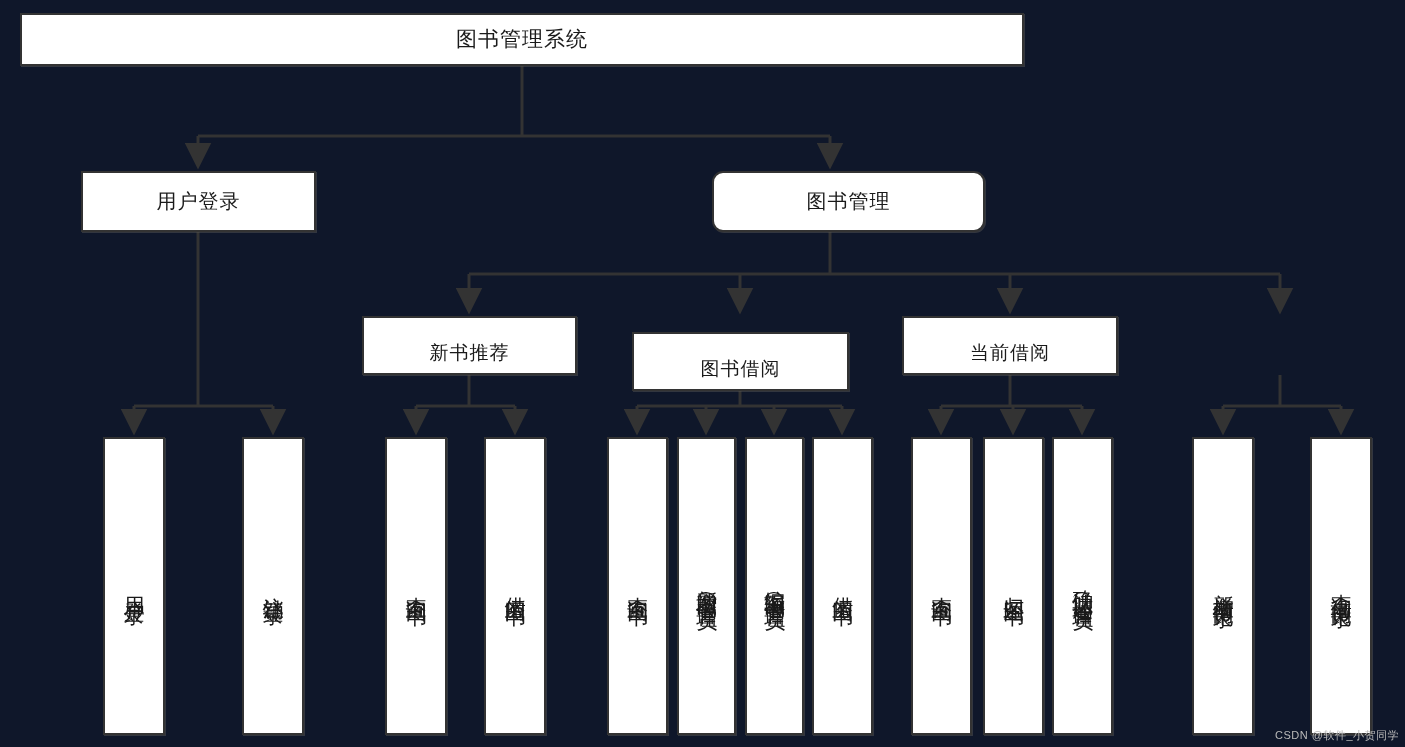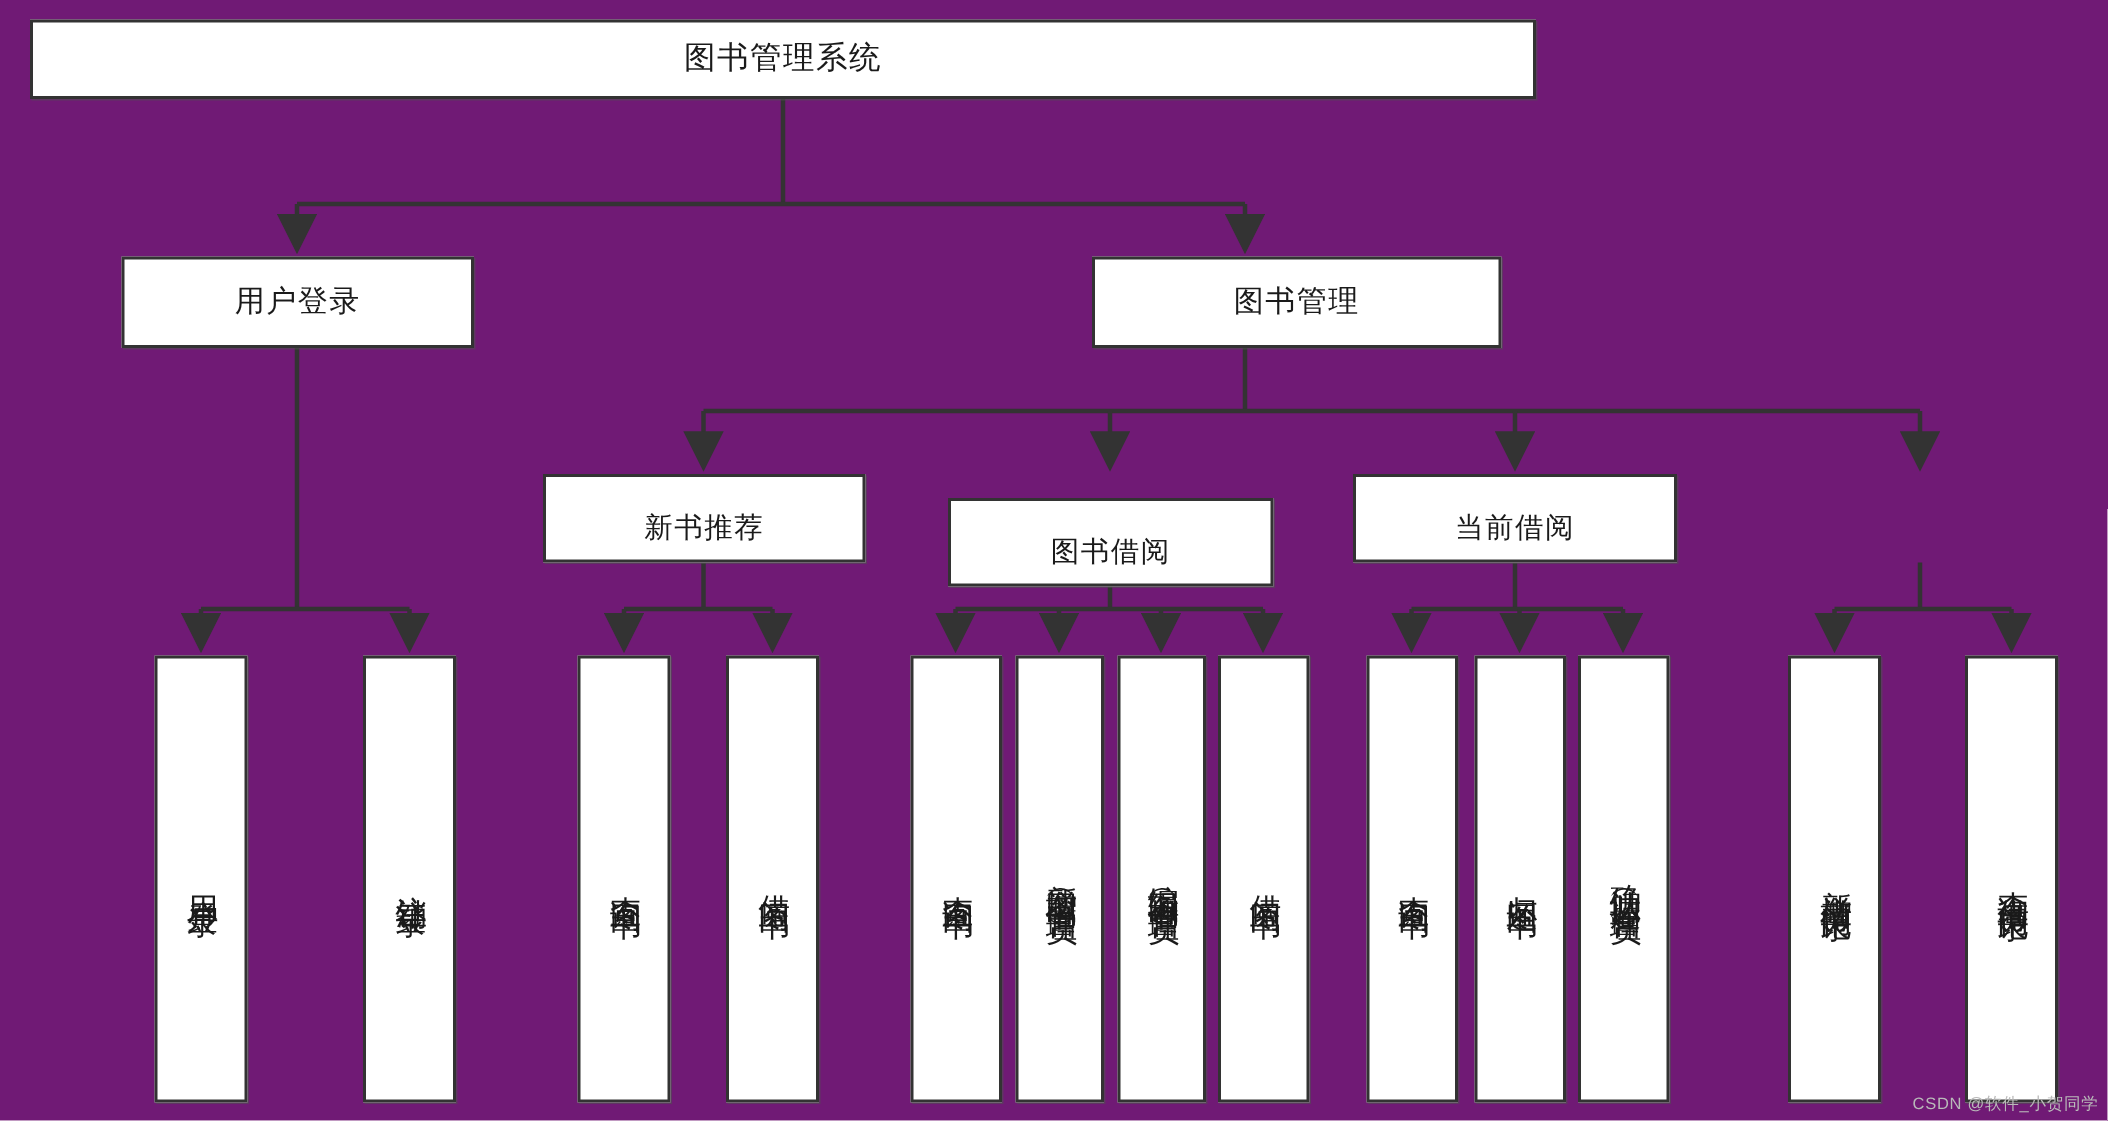--- a/index.html
+++ b/index.html
@@ -4,21 +4,21 @@
 <style>
   html, body {
     margin: 0;
     padding: 0;
     background: #ffffff;
   }
   #canvas {
     position: relative;
     width: 1405px;
     height: 747px;
-    background: #701a75;
+    background: #0f172a;
     font-family: "Liberation Sans", "DejaVu Sans", sans-serif;
     overflow: hidden;
   }
   #edges {
     position: absolute;
     left: 0;
     top: 0;
     width: 1405px;
     height: 747px;
     pointer-events: none;
@@ -120,21 +120,21 @@
     </g>
   </svg>
 
   <div class="node root" id="n-root" style="left: 20px; top: 13px; width: 1004px; height: 53px;">
     <span class="label">图书管理系统</span>
   </div>
 
   <div class="node l1" id="n-l1-0" style="left: 81px; top: 171px; width: 235px; height: 61px;">
     <span class="label">用户登录</span>
   </div>
-  <div class="node l1" id="n-l1-1" style="left: 728px; top: 171px; width: 273px; height: 61px;">
+  <div class="node l1" id="n-l1-1" style="left: 712px; top: 171px; width: 273px; height: 61px; border-radius: 11px;">
     <span class="label">图书管理</span>
   </div>
 
   <div class="node l2" id="n-l2-0" style="left: 362px; top: 316px; width: 215px; height: 59px;">
     <span class="label">新书推荐</span>
   </div>
   <div class="node l2" id="n-l2-1" style="left: 632px; top: 332px; width: 217px; height: 59px;">
     <span class="label">图书借阅</span>
   </div>
   <div class="node l2" id="n-l2-2" style="left: 902px; top: 316px; width: 216px; height: 59px;">

